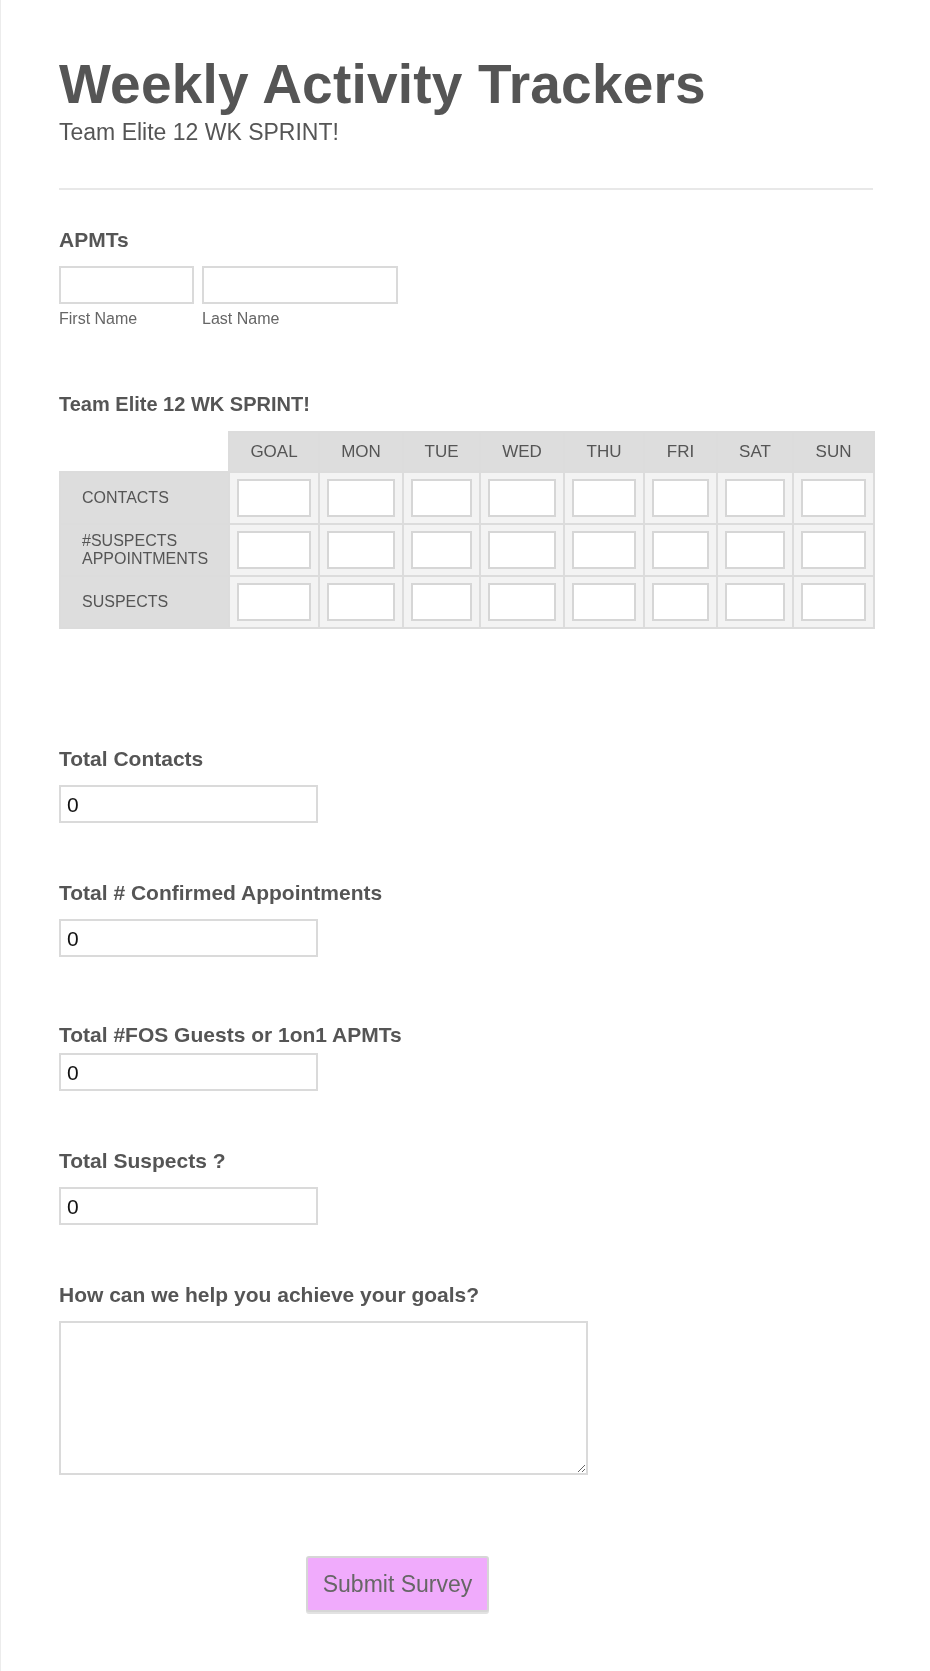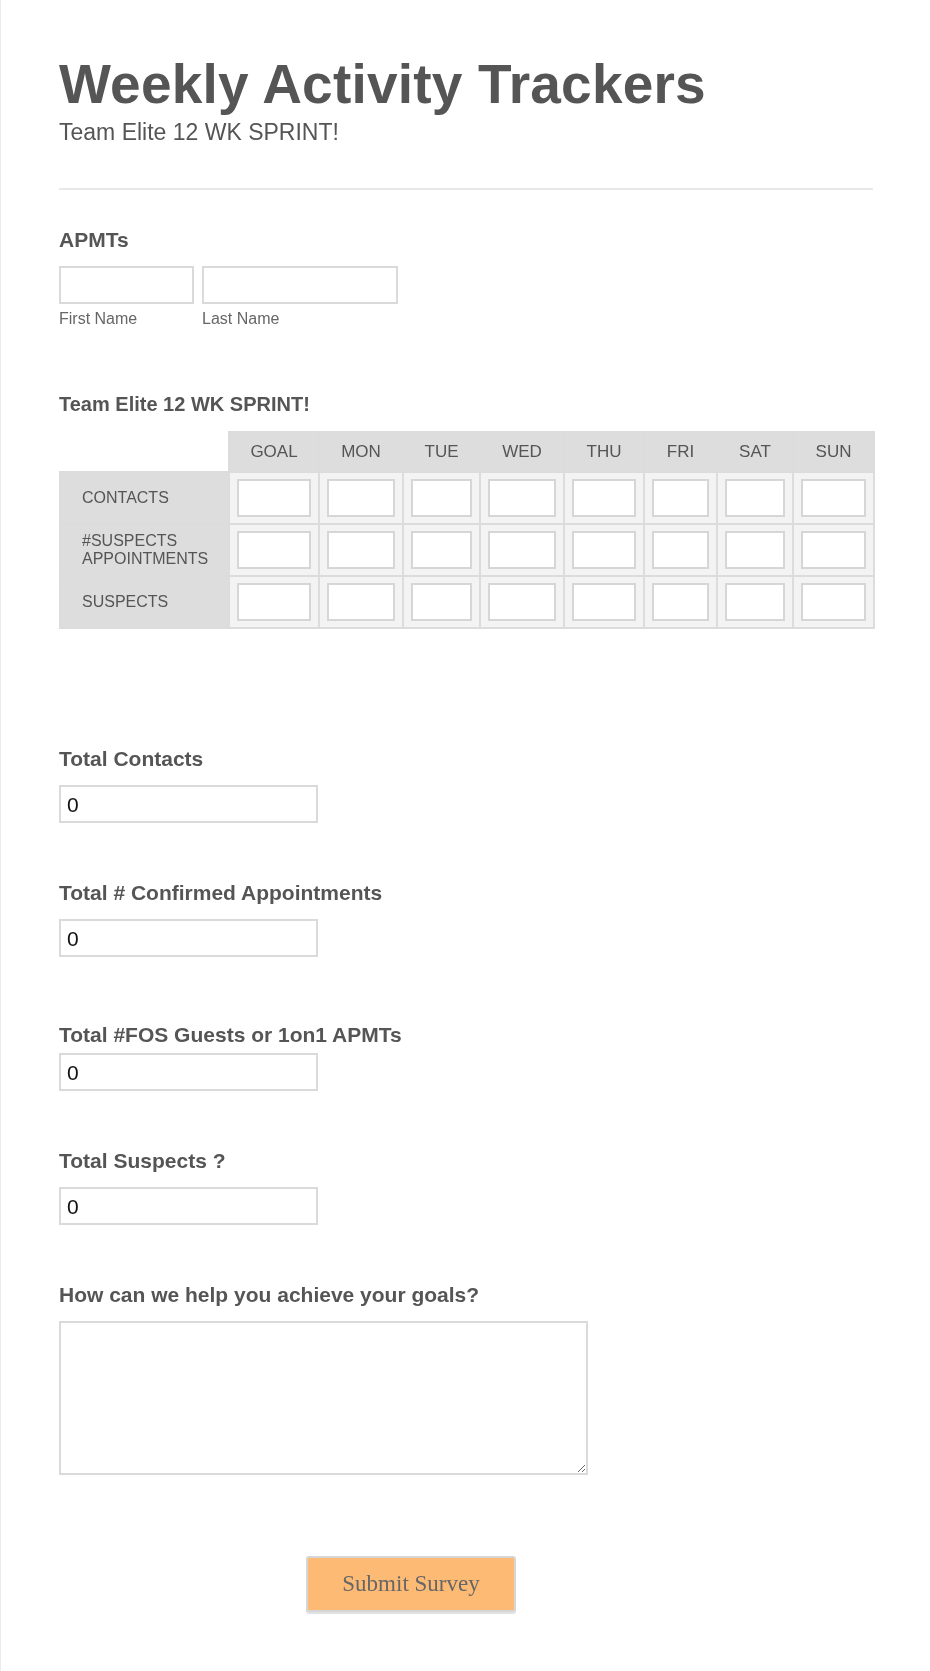--- a/index.html
+++ b/index.html
@@ -136,26 +136,26 @@
       background: #ffffff;
       resize: both;
       outline: none;
       font-family: "Liberation Sans", sans-serif;
       font-size: 16px;
     }
     .submit-btn {
       position: absolute;
       left: 247px;
       top: 1556px;
-      width: 210px;
+      width: 183px;
       height: 56px;
       border: 2px solid #d6d6d6;
       border-radius: 3px;
-      background: #fdba74;
-      font-family: Liberation Serif, serif;
+      background: #f0abfc;
+      font-family: Liberation Sans, sans-serif;
       font-size: 23px;
       color: #666666;
       box-shadow: 0 2px 0 #e2e2e2;
       cursor: pointer;
     }
   </style>
 </head>
 <body>
 
 <div class="form">

